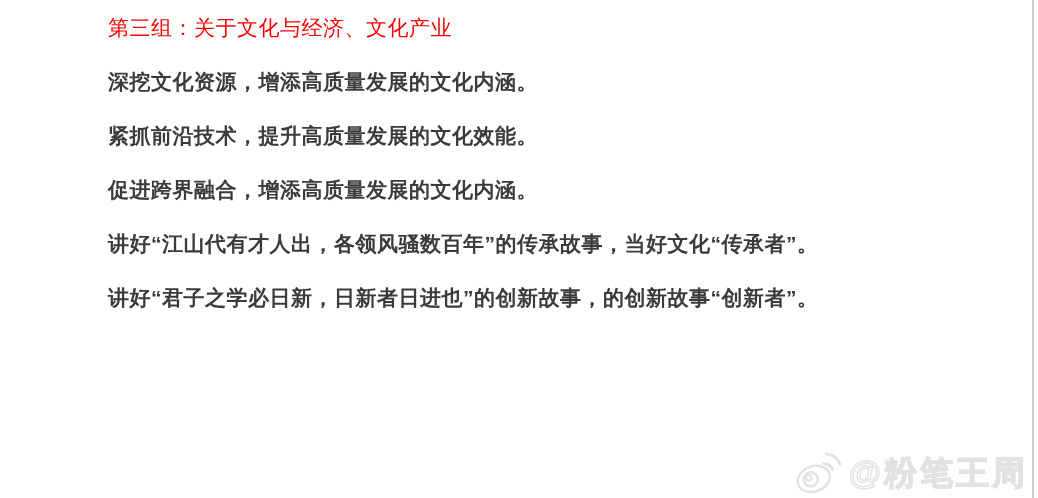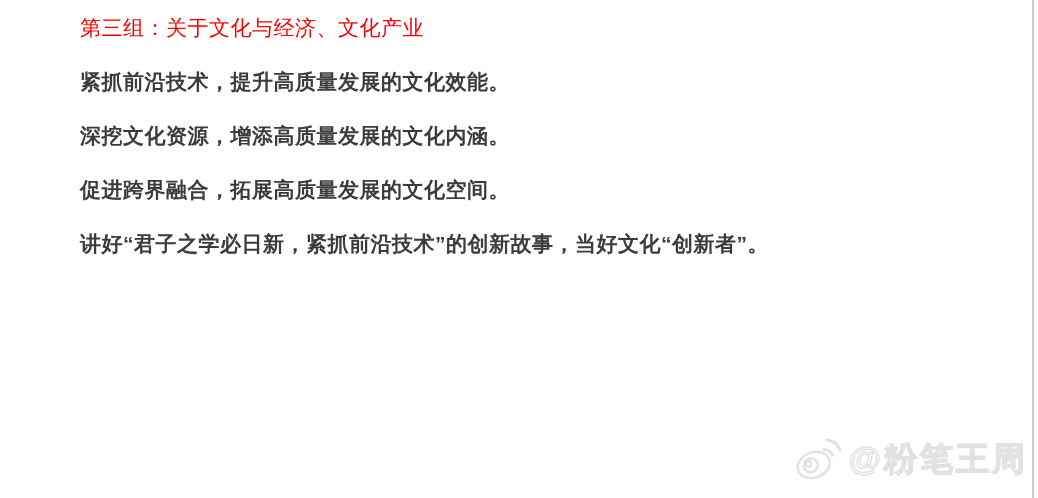--- a/index.html
+++ b/index.html
@@ -10,21 +10,21 @@
     background: #ffffff;
     overflow: hidden;
     position: relative;
     font-family: "Liberation Sans", "DejaVu Sans", sans-serif;
   }
   .doc {
     position: absolute;
     inset: 0;
   }
   .content {
-    padding: 16px 40px 0 80px;
+    padding: 16px 40px 0 108px;
   }
   .heading {
     margin: 0;
     color: #f80000;
     font-size: 21px;
     font-weight: 500;
     line-height: 24px;
     letter-spacing: 0.5px;
     white-space: nowrap;
   }
@@ -44,21 +44,21 @@
     position: absolute;
     top: 0;
     bottom: 0;
     right: 4px;
     width: 2px;
     background: #cbcbcb;
   }
   .watermark {
     position: absolute;
     right: 10px;
-    bottom: 14px;
+    bottom: 0;
     display: flex;
     align-items: center;
     gap: 3px;
     pointer-events: none;
   }
   .watermark-icon {
     transform: rotate(-8deg);
   }
   .watermark-text {
     font-size: 33px;
@@ -71,27 +71,28 @@
   }
 </style>
 </head>
 <body>
 
 <div class="doc">
   <div class="content">
 
     <section>
       <h2 class="heading">第三组：关于文化与经济、文化产业</h2>
+      <p class="line">深挖文化资源，增添高质量发展的文化内涵。</p>
       <p class="line">紧抓前沿技术，提升高质量发展的文化效能。</p>
-      <p class="line">深挖文化资源，增添高质量发展的文化内涵。</p>
-      <p class="line">促进跨界融合，拓展高质量发展的文化空间。</p>
+      <p class="line">促进跨界融合，增添高质量发展的文化内涵。</p>
     </section>
 
     <section class="section-second">
-      <p class="line">讲好“君子之学必日新，紧抓前沿技术”的创新故事，当好文化“创新者”。</p>
+      <p class="line">讲好“江山代有才人出，各领风骚数百年”的传承故事，当好文化“传承者”。</p>
+      <p class="line">讲好“君子之学必日新，日新者日进也”的创新故事，的创新故事“创新者”。</p>
     </section>
 
   </div>
 
   <div class="edge-line"></div>
 
   <div class="watermark">
     <span class="watermark-icon">
       <svg width="52" height="46" viewBox="0 0 52 46" xmlns="http://www.w3.org/2000/svg">
         <ellipse cx="19" cy="30" rx="16.5" ry="12.5" transform="rotate(-12 19 30)" fill="#ffffff" stroke="#e2e2e2" stroke-width="2.5"></ellipse>

